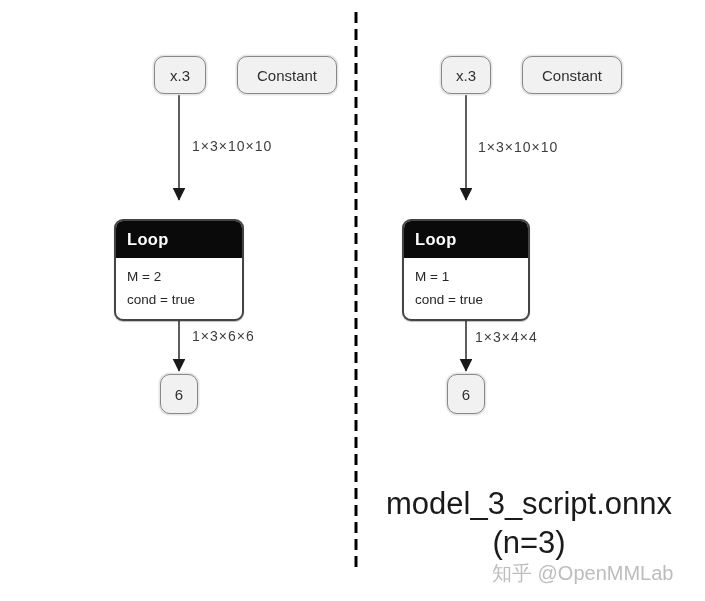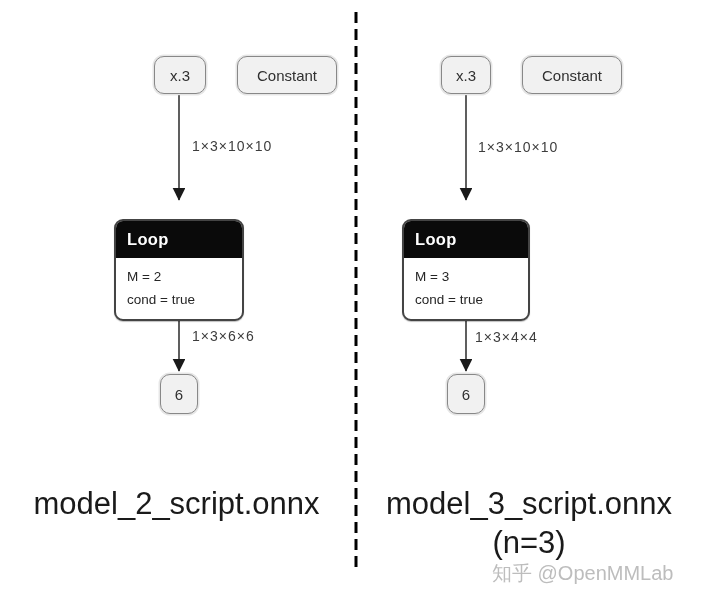--- a/index.html
+++ b/index.html
@@ -87,31 +87,30 @@
     <div class="loop-body">
       <div>M = 2</div>
       <div>cond = true</div>
     </div>
   </div>
 
   <div class="shape-label" style="left:192px;top:328px;">1×3×6×6</div>
   <div class="node out" style="left:160px;top:374px;width:38px;">6</div>
 
   <div class="caption" style="left:0;width:353px;">
-    <div>model_2_script.onnx</div>
   </div>
 
   <div class="node" style="left:441px;top:56px;width:50px;">x.3</div>
   <div class="node" style="left:522px;top:56px;width:100px;">Constant</div>
   <div class="shape-label" style="left:478px;top:139px;">1×3×10×10</div>
 
   <div class="loop-node" style="left:402px;top:203px;width:128px;">
     <div class="loop-header">Loop</div>
     <div class="loop-body">
-      <div>M = 3</div>
+      <div>M = 1</div>
       <div>cond = true</div>
     </div>
   </div>
 
   <div class="shape-label" style="left:475px;top:329px;">1×3×4×4</div>
   <div class="node out" style="left:447px;top:374px;width:38px;">6</div>
 
   <div class="caption" style="left:353px;width:352px;">
     <div>model_3_script.onnx</div>
     <div>(n=3)</div>

